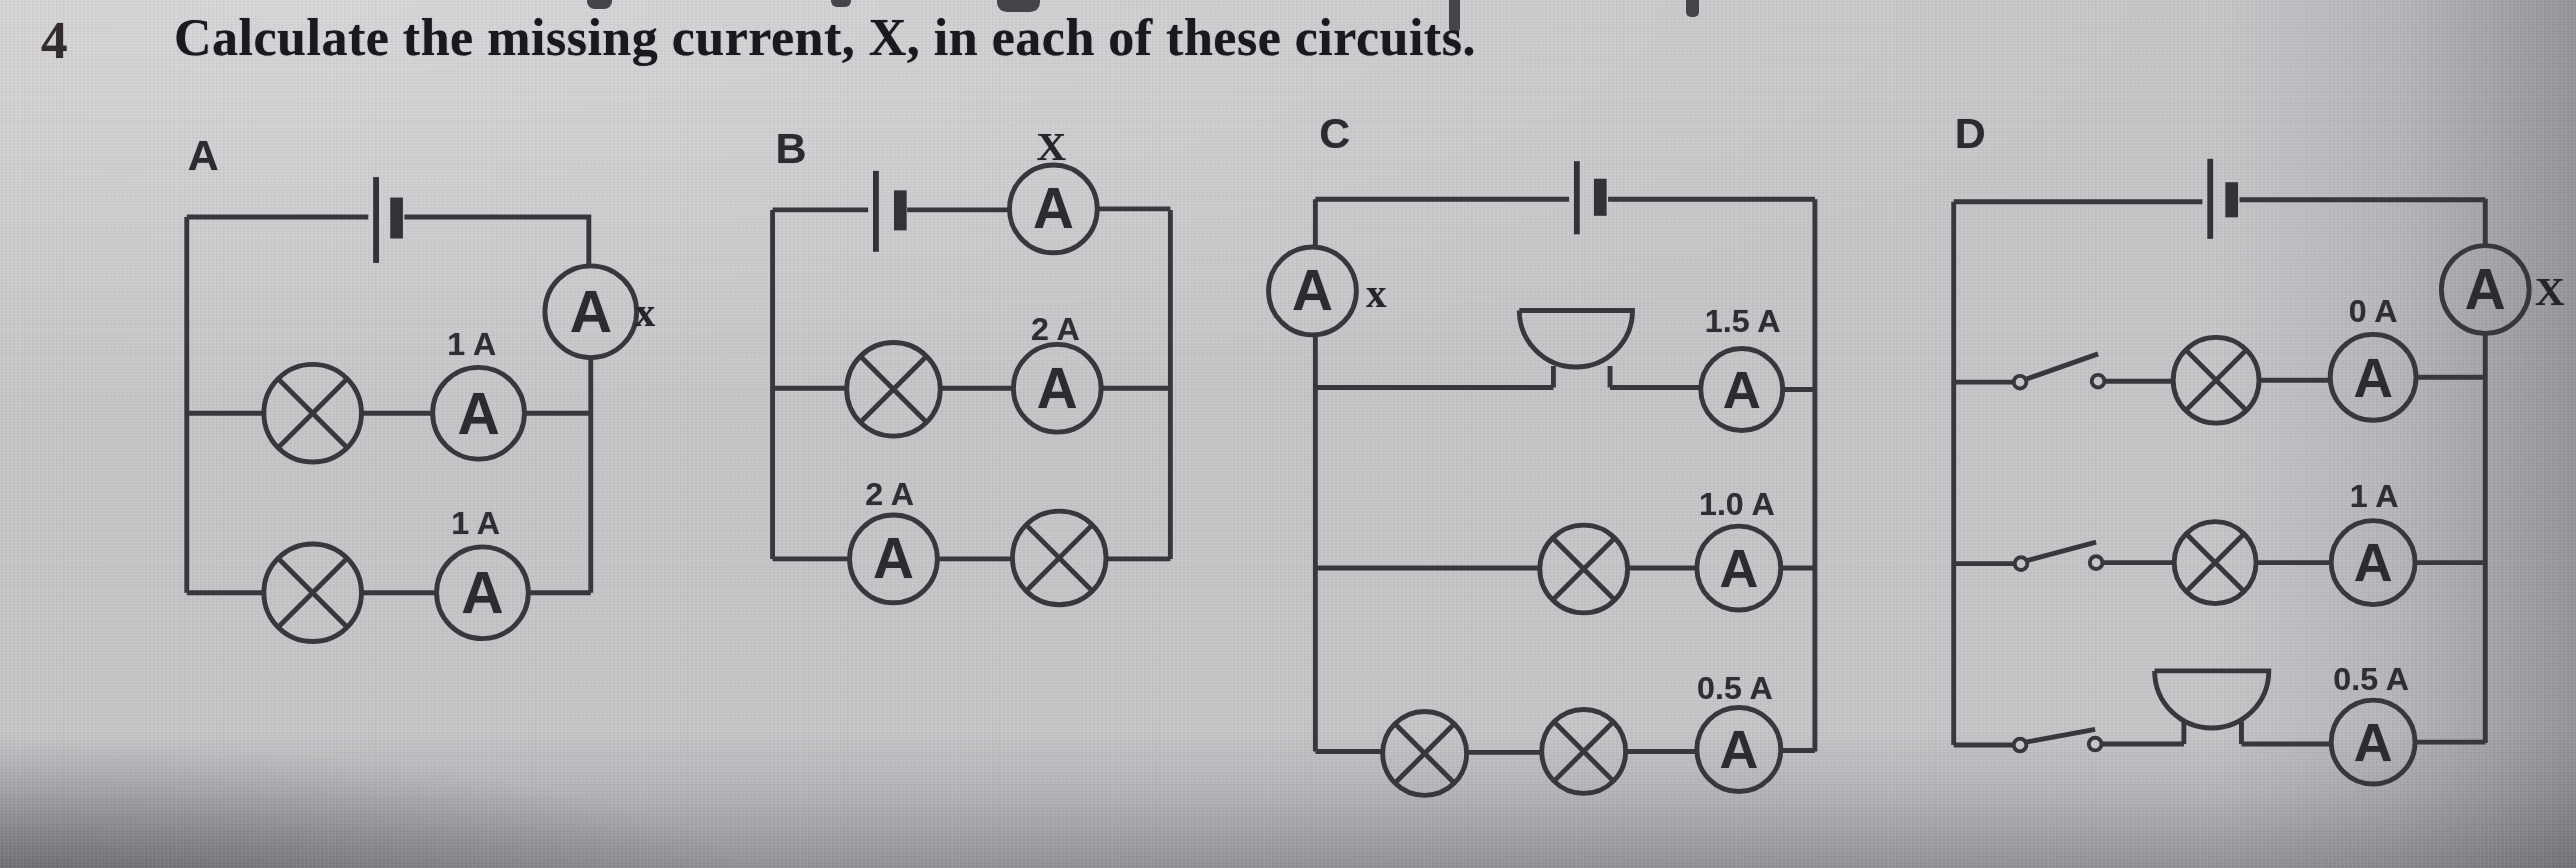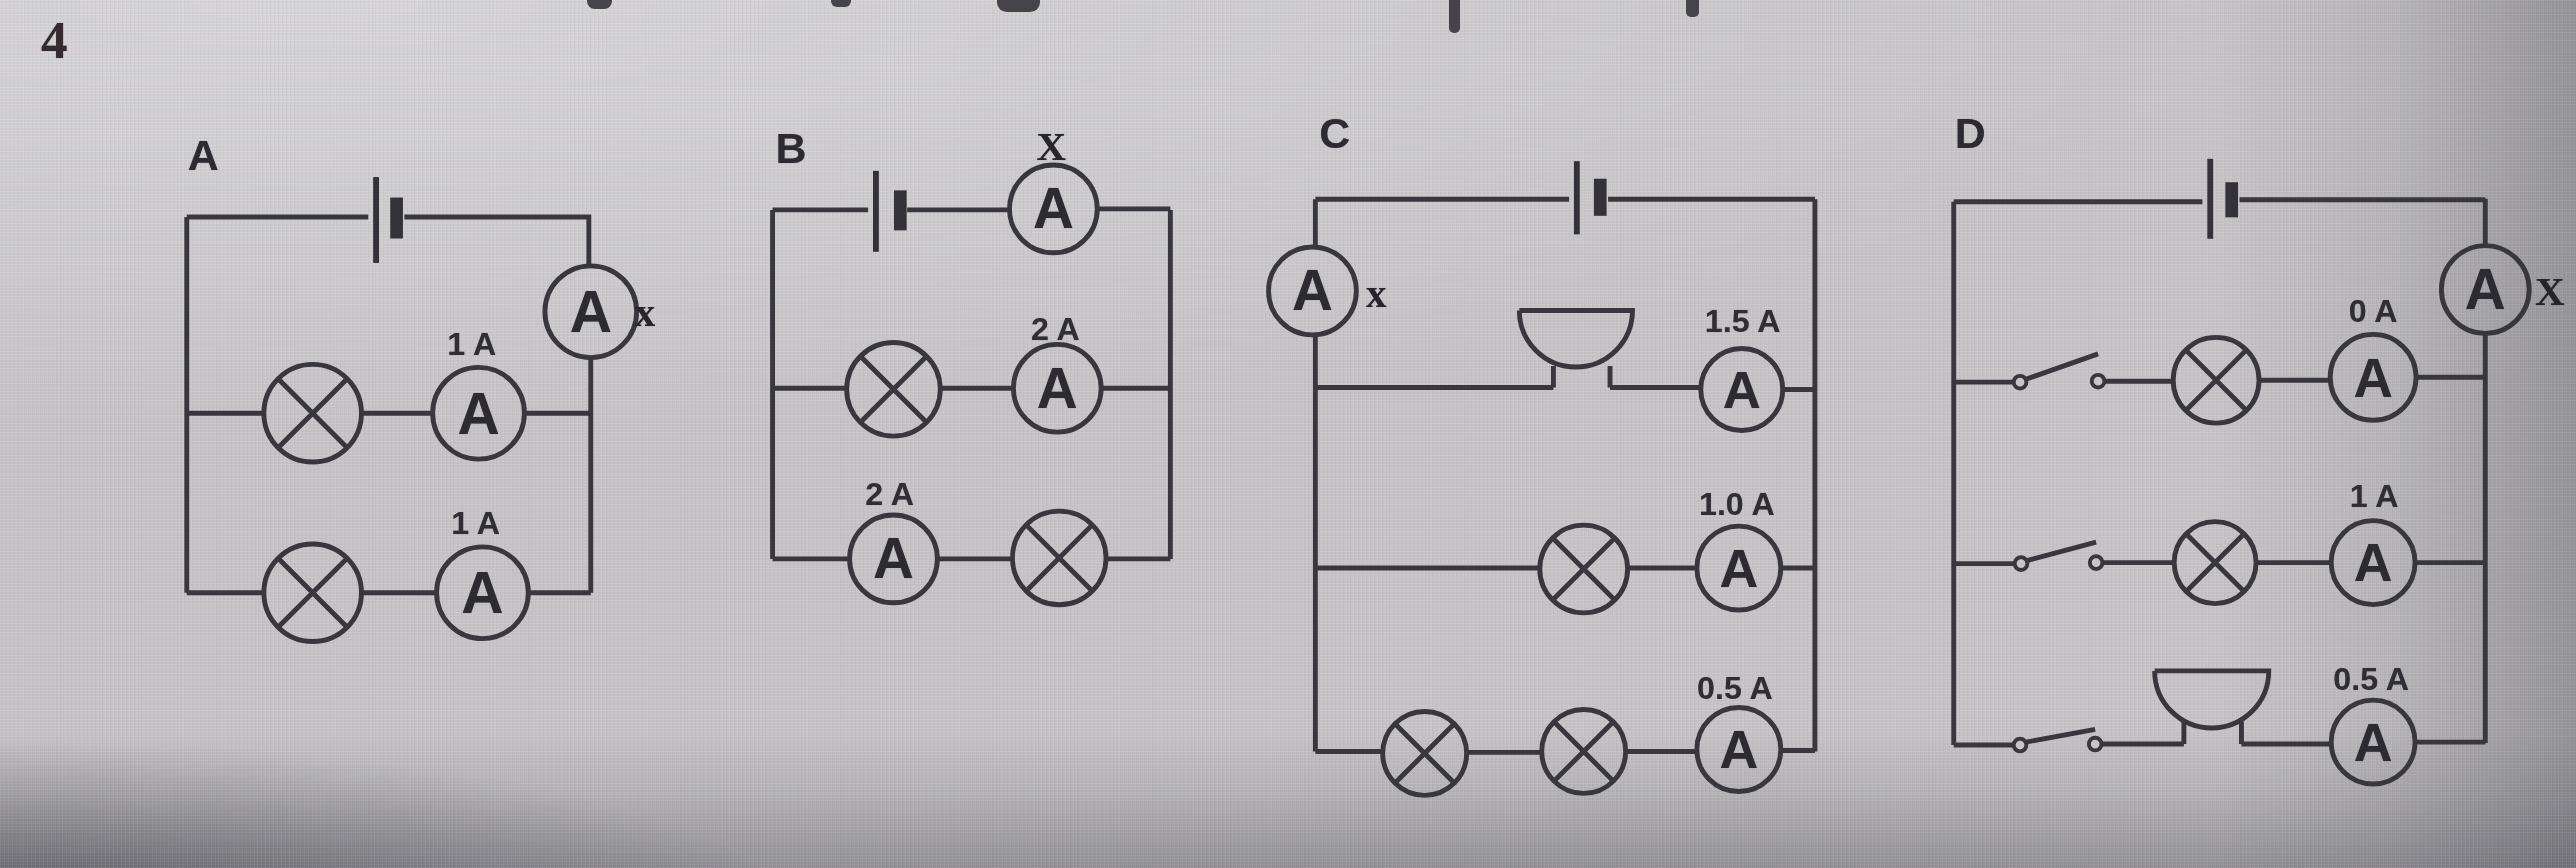--- a/index.html
+++ b/index.html
@@ -43,20 +43,21 @@
 
 <div id="photo">
 
   <div class="frag" style="left:587px;top:0;width:25px;height:8.8px;border-radius:0 0 7.8px 7.8px;"></div>
   <div class="frag" style="left:831px;top:0;width:19.5px;height:6.8px;border-radius:0 0 5.9px 5.9px;"></div>
   <div class="frag" style="left:997px;top:0;width:43px;height:11.7px;border-radius:0 0 9.8px 9.8px;"></div>
   <div class="frag" style="left:1449px;top:0;width:10.7px;height:33px;border-radius:0 0 4.9px 4.9px;"></div>
   <div class="frag" style="left:1686px;top:0;width:12.7px;height:16.6px;border-radius:0 0 4.9px 4.9px;"></div>
 
   <span class="qnum">4</span>
+  <span class="title">Calculate the missing current, X, in each of these circuits.</span>
 
   <svg class="circuit" style="left:137px;top:98px;width:566px;height:566px" viewBox="140 100 580 580">
     <text class="clabel" x="192" y="174">A</text>
     <path class="wire" d="
       M191 222 H377 M414 222 H603 V272 M605 366 V607 M191 222 V607
       M191 423 H270 M370 423 H443 M537 423 H605
       M191 607 H270 M370 607 H447 M541 607 H605"></path>
     <path class="plate-long" d="M385 181 V269"></path>
     <path class="plate-short" d="M406 202 V244"></path>
     <g>

